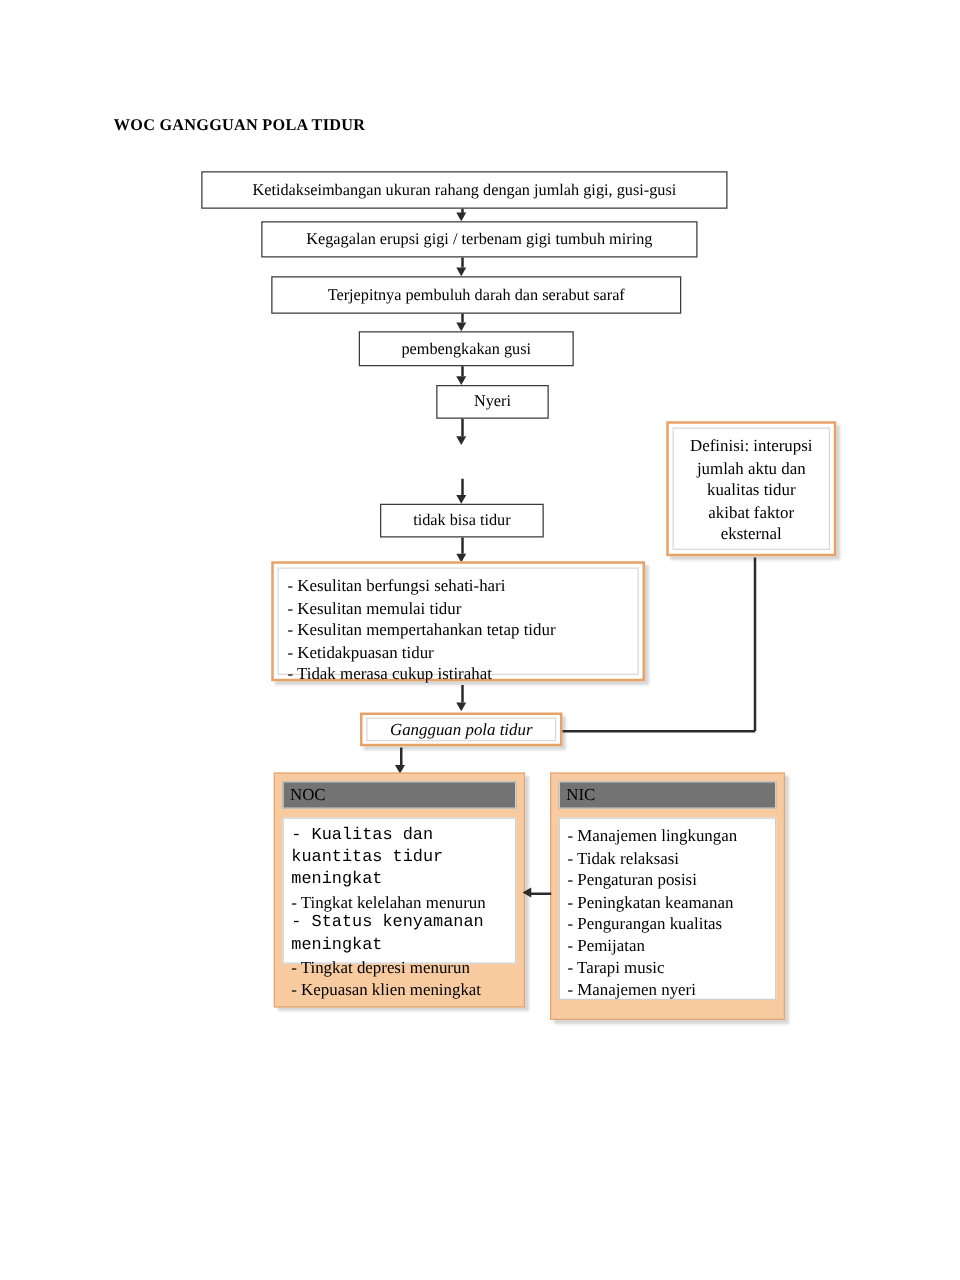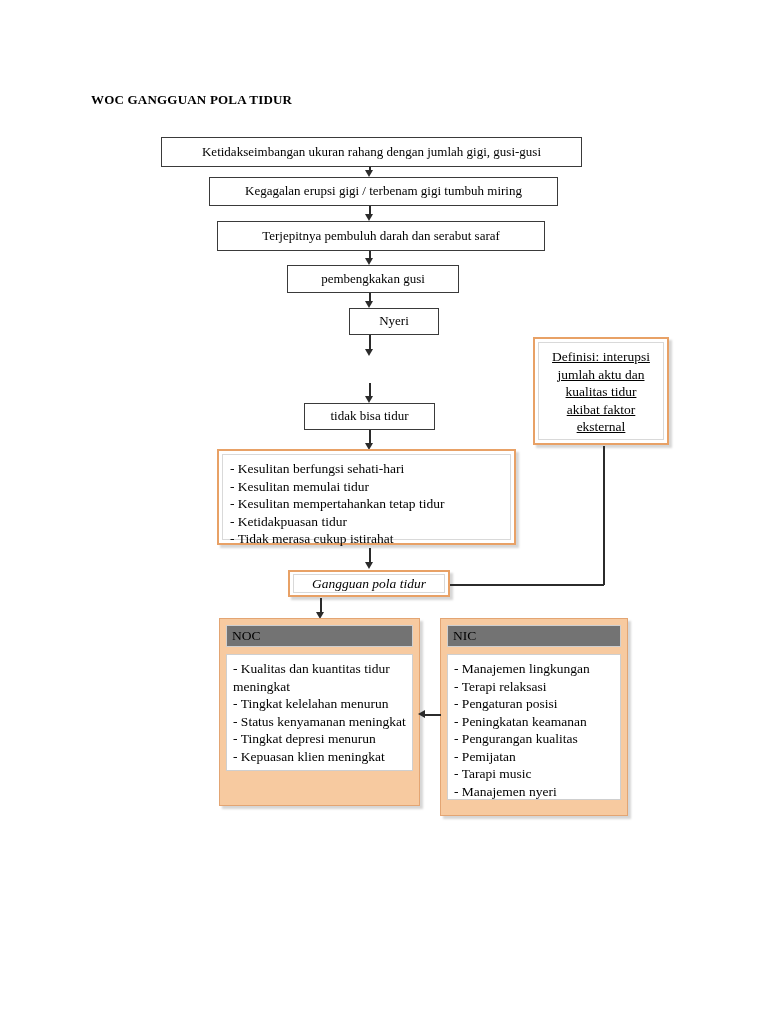--- a/index.html
+++ b/index.html
@@ -58,21 +58,21 @@
     background: #ffffff;
     width: 100%;
     height: 100%;
     padding: 5px 7px;
     color: #000000;
     font-size: 13.5px;
     line-height: 1.30;
   }
   .obox-inner.center { text-align: center; }
   .obox-inner .ln { display: block; white-space: nowrap; }
-  .obox-inner.center .ln { white-space: normal; text-decoration: underline; }
+  .obox-inner.center .ln { white-space: normal; }
 
   
   .gbox {
     position: absolute;
     border: 2px solid #e8a166;
     background: #ffffff;
     box-shadow: 3px 3px 2px rgba(0,0,0,0.16);
     padding: 2px 3px;
   }
   .gbox-inner {
@@ -109,21 +109,21 @@
   .panel-body {
     background: #ffffff;
     border: 1px solid #cfcfcf;
     margin-top: 7px;
     padding: 5px 6px;
     font-size: 13.5px;
     color: #000;
     line-height: 1.30;
   }
   .panel-body .ln { display: block; }
-  .panel-body .ln.wrap { white-space: normal; }
+  .panel-body .ln.wrap { white-space: normal; font-family: Liberation Mono, monospace; }
 
   
   .vline {
     position: absolute;
     width: 1.6px;
     background: #2b2b2b;
   }
   .hline {
     position: absolute;
     height: 1.6px;
@@ -238,21 +238,21 @@
       <span class="ln wrap">- Status kenyamanan meningkat</span>
       <span class="ln">- Tingkat depresi menurun</span>
       <span class="ln">- Kepuasan klien meningkat</span>
     </div>
   </div>
 
   <div class="panel" style="left:440px; top:618px; width:188px; height:198px;">
     <div class="panel-head">NIC</div>
     <div class="panel-body" style="height:146px;">
       <span class="ln">- Manajemen lingkungan</span>
-      <span class="ln">- Terapi relaksasi</span>
+      <span class="ln">- Tidak relaksasi</span>
       <span class="ln">- Pengaturan posisi</span>
       <span class="ln">- Peningkatan keamanan</span>
       <span class="ln">- Pengurangan kualitas</span>
       <span class="ln">- Pemijatan</span>
       <span class="ln">- Tarapi music</span>
       <span class="ln">- Manajemen nyeri</span>
     </div>
   </div>
 
   <div class="hline" style="left:424px; top:714px; width:17px;"></div>

